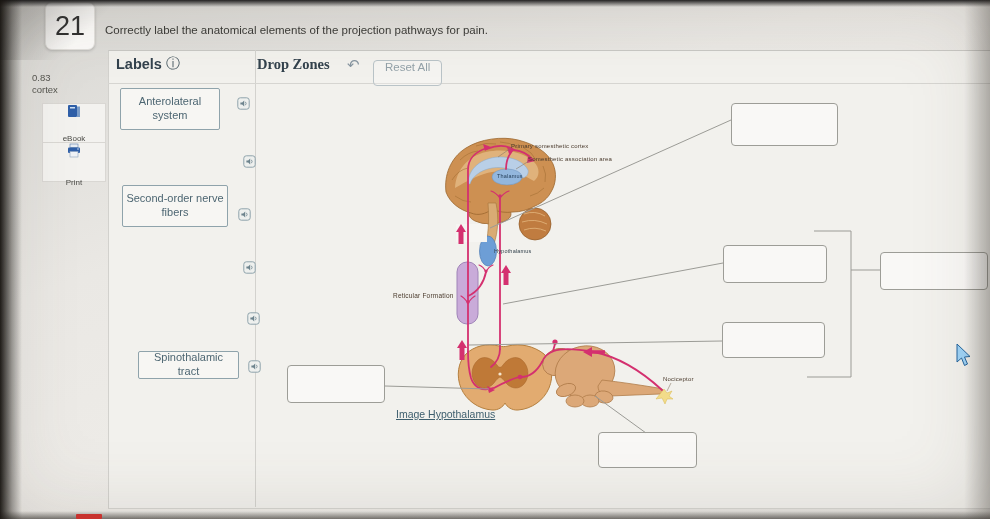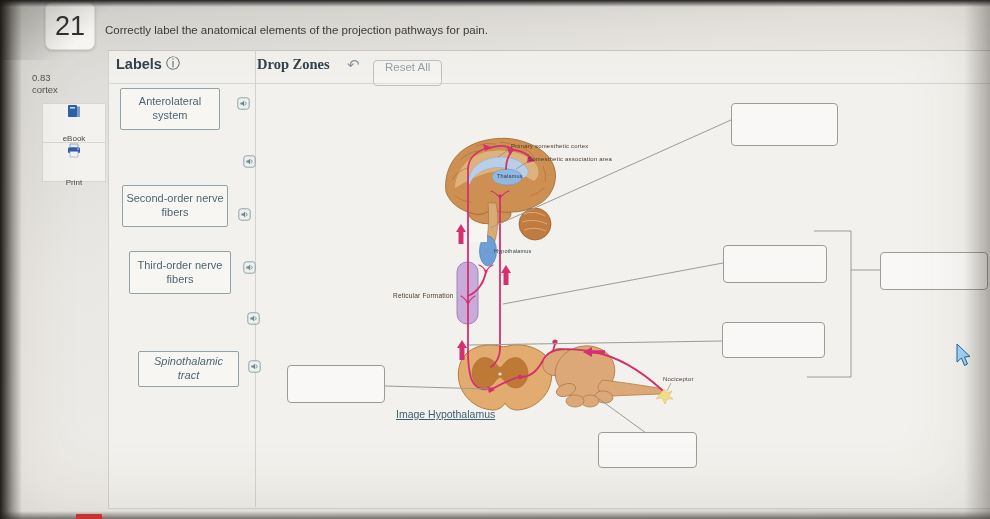--- a/index.html
+++ b/index.html
@@ -96,22 +96,21 @@
         </svg>
     </span>
     <span class="tool-caption">Print</span>
   </div>
 
   <div class="abs panel-title" id="labels-title">Labels</div>
   <div class="abs" id="info-icon">ⓘ</div>
 
   <div class="abs chip" style="left:120px;top:88px;width:100px;height:42px;">Anterolateral system</div>
   <div class="abs chip" style="left:122px;top:145px;width:106px;height:42px;margin-top:40px;">Second-order nerve fibers</div>
-  <div class="abs chip" style="left:129px;top:251px;width:102px;height:43px;">Third-order nerve fibers</div>
-  <div class="abs chip" style="left:138px;top:351px;width:101px;height:36px;font-style:italic;">Spinothalamic tract</div>
+  <div class="abs chip" style="left:138px;top:351px;width:101px;height:28px;">Spinothalamic tract</div>
 
   <svg class="abs chip-audio" style="left:237px;top:97px;" viewBox="0 0 13 13">
       <rect x=".8" y=".8" width="11.4" height="11.4" rx="2.5" fill="#eef0ee" stroke="#8fa3ab" stroke-width="1"></rect>
       <polygon points="3.4,5.4 5.2,5.4 7.2,3.6 7.2,9.4 5.2,7.6 3.4,7.6" fill="#6d838d"></polygon>
       <path d="M8.4,4.8 q1.4,1.7 0,3.4" fill="none" stroke="#6d838d" stroke-width=".8"></path>
     </svg>
   <svg class="abs chip-audio" style="left:243px;top:155px;" viewBox="0 0 13 13">
       <rect x=".8" y=".8" width="11.4" height="11.4" rx="2.5" fill="#eef0ee" stroke="#8fa3ab" stroke-width="1"></rect>
       <polygon points="3.4,5.4 5.2,5.4 7.2,3.6 7.2,9.4 5.2,7.6 3.4,7.6" fill="#6d838d"></polygon>
       <path d="M8.4,4.8 q1.4,1.7 0,3.4" fill="none" stroke="#6d838d" stroke-width=".8"></path>

